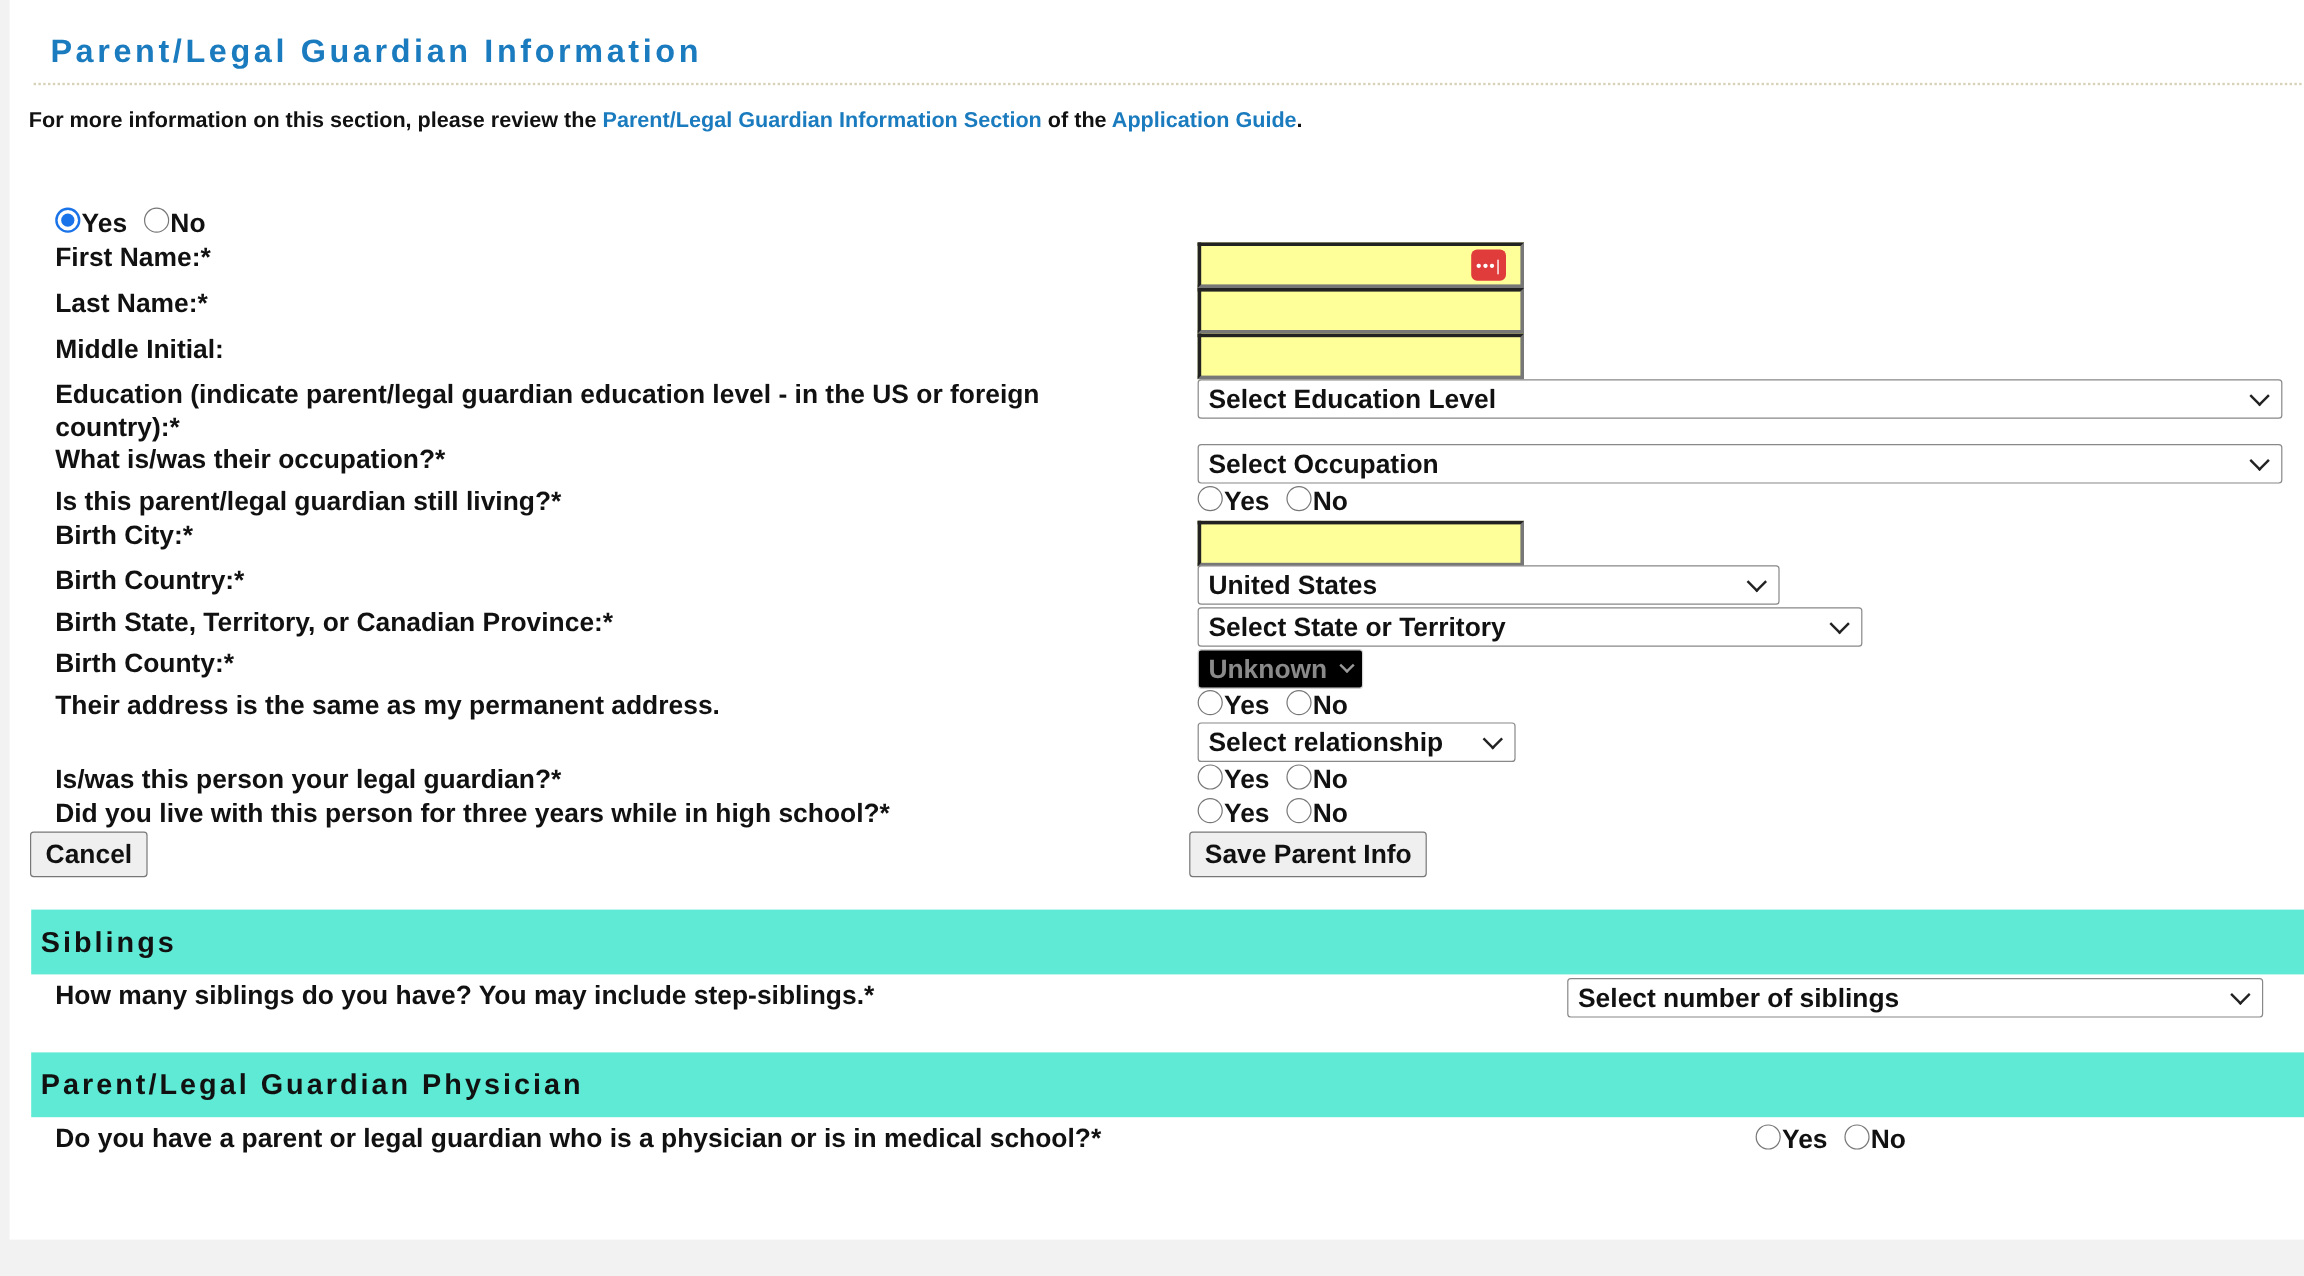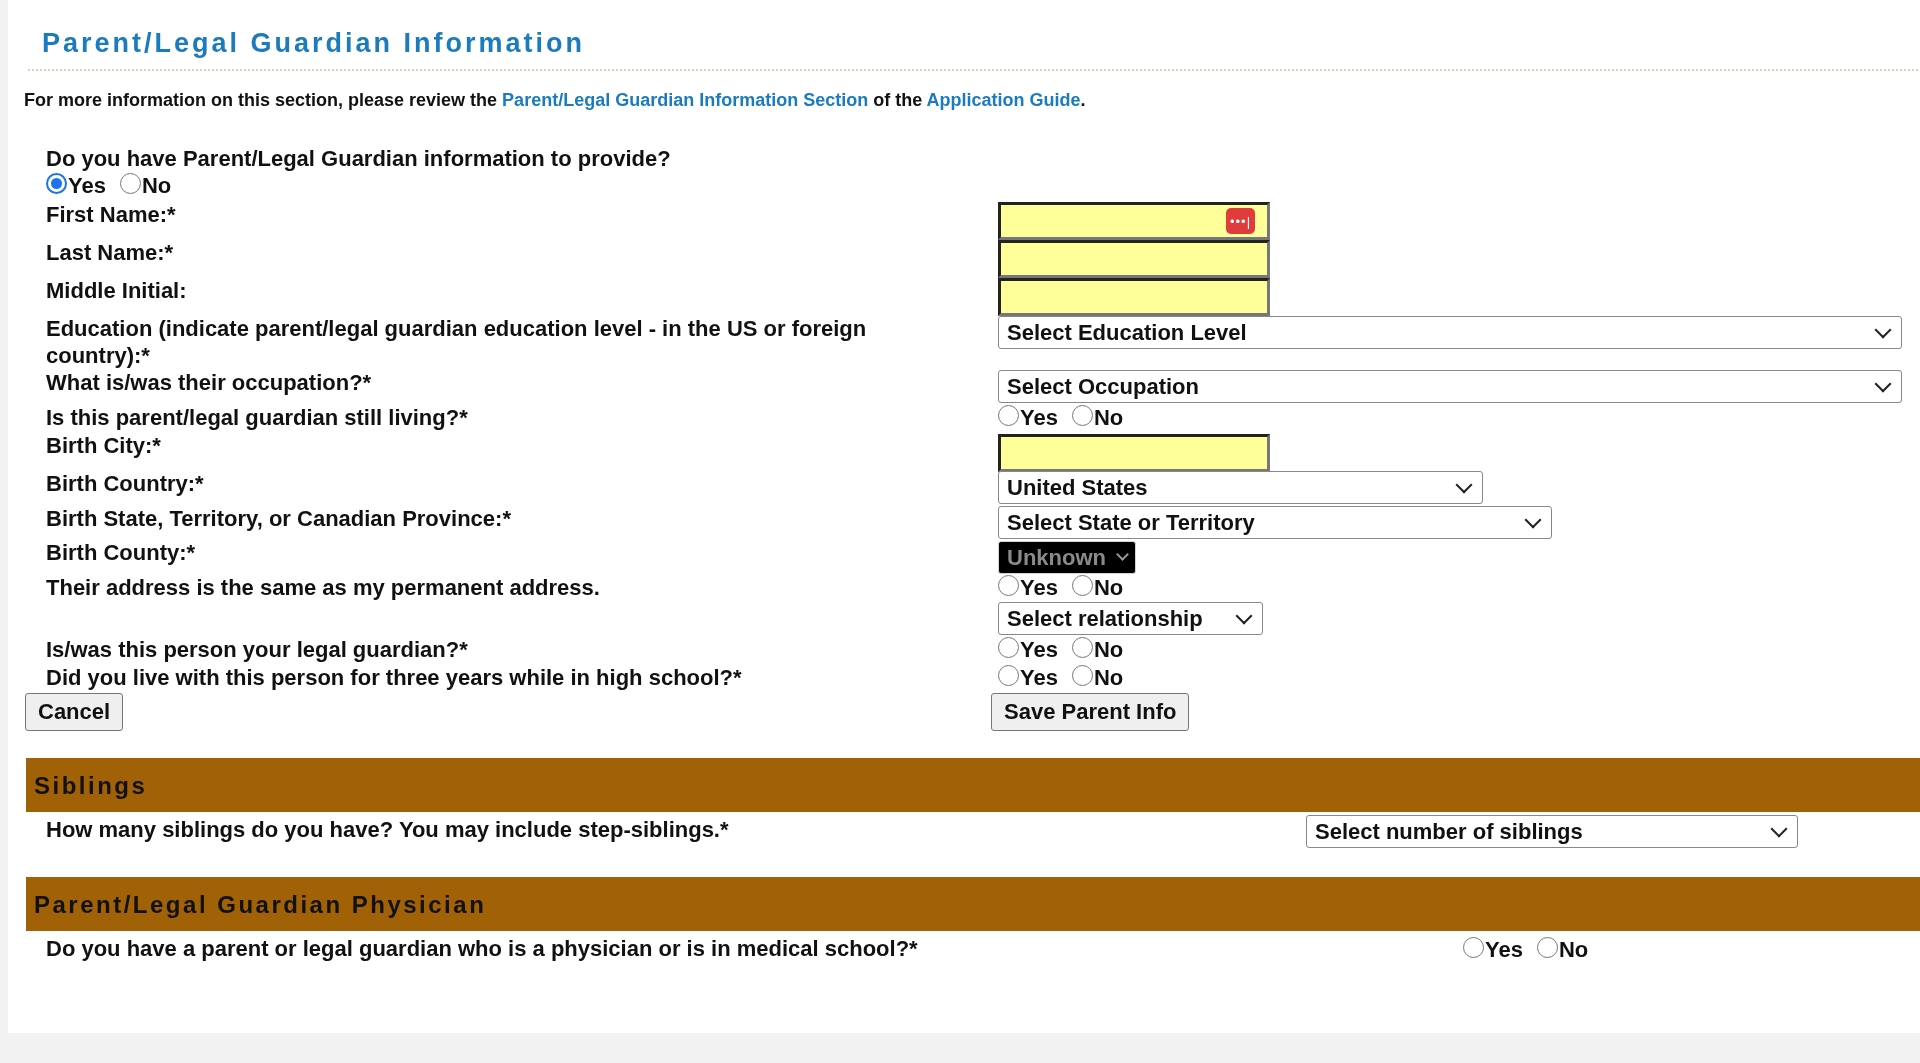--- a/index.html
+++ b/index.html
@@ -64,40 +64,39 @@
       border-right: 2px solid #222; border-bottom: 2px solid #222; transform: rotate(45deg); }
     .select.disabled { color: #8a8a8a; background: #000000; border-color: #d5d5d5; }
     .select.disabled .chev { border-color: #999; width: 9px; height: 9px; margin-right: 8px; }
     .btn {
       position: absolute; height: 38px; background: #efefef;
       border: 1.5px solid #777; border-radius: 3px;
       font-size: 22px; font-weight: bold; padding: 0 12px;
       display: flex; align-items: center; cursor: pointer;
     }
     .band {
-      position: absolute; left: 18px; width: 1894px; height: 54px; background: #a16207;
+      position: absolute; left: 18px; width: 1894px; height: 54px; background: #5eead4;
     }
     .band-title {
       position: absolute; left: 8px; top: 14px;
       font-size: 24px; font-weight: bold; letter-spacing: 2.5px; color: #111;
     }
   </style>
 </head>
 <body>
 
 <div class="page">
 
   <div class="section-title">Parent/Legal Guardian Information</div>
   <div class="dotted-rule"></div>
 
   <div class="intro">
     <span>For more information on this section, please review the </span><a href="#">Parent/Legal Guardian Information Section</a><span> of the </span><a href="#">Application Guide</a><span>.</span>
   </div>
 
-  <div class="lbl" style="top:145px">Do you have Parent/Legal Guardian information to provide?</div>
   <div class="radio-group" style="left:38px;top:173px">
     <label class="radio-opt">
         <span class="radio checked"></span>
         <span>Yes</span>
       </label>
     <label class="radio-opt">
         <span class="radio"></span>
         <span>No</span>
       </label>
   </div>
@@ -199,21 +198,21 @@
       </label>
   </div>
 
   <div class="btn" style="left:17px;top:693px">Cancel</div>
   <div class="btn" style="left:983px;top:693px">Save Parent Info</div>
 
   <div class="band" style="top:758px">
     <div class="band-title">Siblings</div>
   </div>
   <div class="lbl" style="top:816px">How many siblings do you have? You may include step-siblings.*</div>
-  <div class="select" style="left:1298px;top:815px;width:492px">
+  <div class="select" style="left:1298px;top:815px;width:580px">
     <span>Select number of siblings</span>
     <span class="chev"></span>
   </div>
 
   <div class="band" style="top:877px">
     <div class="band-title">Parent/Legal Guardian Physician</div>
   </div>
   <div class="lbl" style="top:935px">Do you have a parent or legal guardian who is a physician or is in medical school?*</div>
   <div class="radio-group" style="left:1455px;top:937px">
     <label class="radio-opt">

